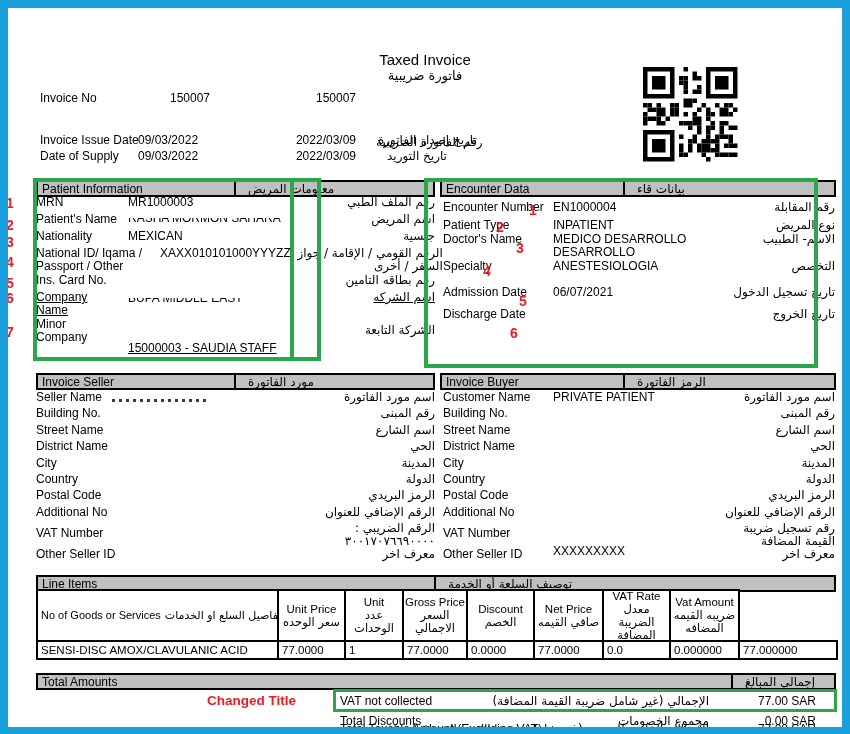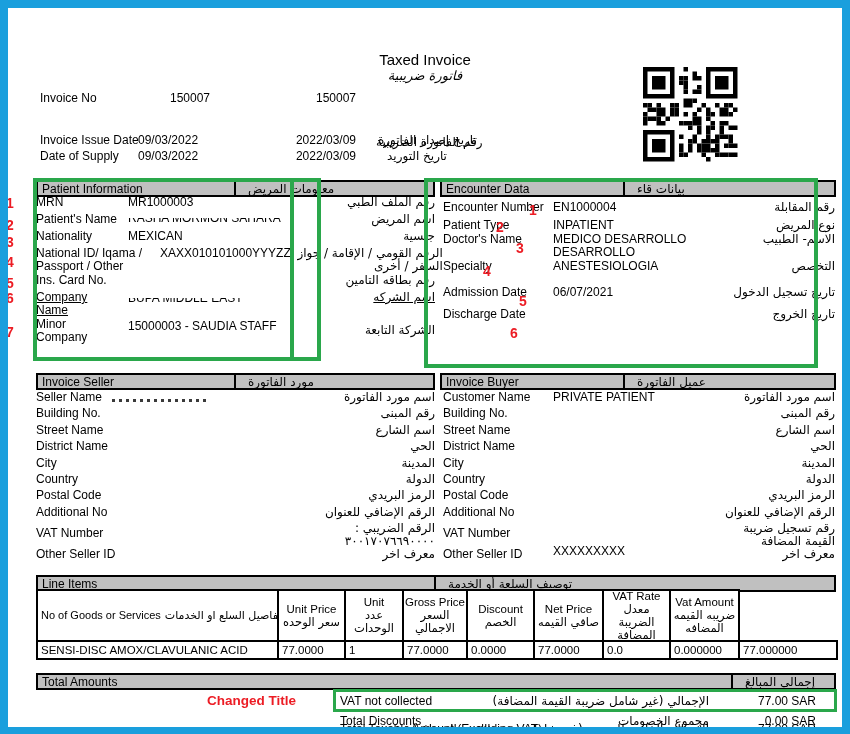--- a/index.html
+++ b/index.html
@@ -51,21 +51,21 @@
   .changed{position:absolute;color:#ec1c24;font-weight:bold;font-size:13.5px;z-index:55;}
   #qr{position:absolute;left:643px;top:67px;width:95px;height:95px;}
 </style>
 </head>
 <body>
 
 <div class="page">
   <div class="frame"></div>
 
   <div class="abs center" style="left:0;right:0;top:51px;font-size:15px;">Taxed Invoice</div>
-  <div class="abs center ar" style="left:0;right:0;top:68px;font-size:13px;font-style:italic;">فاتورة ضريبية</div>
+  <div class="abs center ar" style="left:0;right:0;top:68px;font-size:13px;">فاتورة ضريبية</div>
 
   <div id="qr"><svg xmlns="http://www.w3.org/2000/svg" width="94.5" height="94.5" fill="#000">
         <rect x="40.5" y="0" width="4.5" height="4.5"></rect>
         <rect x="49.5" y="4.5" width="4.5" height="4.5"></rect>
         <rect x="36" y="9" width="4.5" height="4.5"></rect>
         <rect x="40.5" y="9" width="4.5" height="4.5"></rect>
         <rect x="49.5" y="9" width="4.5" height="4.5"></rect>
         <rect x="54" y="9" width="4.5" height="4.5"></rect>
         <rect x="36" y="13.5" width="4.5" height="4.5"></rect>
         <rect x="40.5" y="13.5" width="4.5" height="4.5"></rect>
@@ -235,21 +235,21 @@
       <span class="val"></span>
       <span class="arl ar">رقم بطاقه التامين</span>
     </div>
     <div class="irow" style="height:27px;text-decoration:underline;">
       <span class="lab" style="padding-right:32px;">Company Name</span>
       <span class="val"><span class="clip-top" style="margin-top:7px;"><span>BUPA MIDDLE EAST</span></span></span>
       <span class="arl ar">اسم الشركه</span>
     </div>
     <div class="irow" style="height:27px;">
       <span class="lab" style="padding-right:32px;">Minor Company</span>
-      <span class="val" style="margin-top:2px;">15000003 - SAUDIA STAFF</span>
+      <span class="val" style="margin-top:24px;text-decoration:underline;">15000003 - SAUDIA STAFF</span>
       <span class="arl ar" style="margin-top:6px;">الشركة التابعة</span>
     </div>
   </div>
 
   <div class="bar" style="left:440px;top:180px;">
     <div class="c" style="width:185px;">Encounter Data</div>
     <div class="c r ar" style="width:213px;">بيانات قاء</div>
   </div>
   <div class="info" id="enc">
     <div class="irow" style="height:18px;">
@@ -339,21 +339,21 @@
     <div class="irow" style="height:16.4px;">
         <span class="lab">Other Seller ID</span>
         <span class="val"></span>
         <span class="arl ar">معرف اخر</span>
       </div>
   </div>
   <div class="remnant" style="left:112px;top:399px;width:96px;"></div>
 
   <div class="bar" style="left:440px;top:373px;">
     <div class="c" style="width:185px;">Invoice Buyer</div>
-    <div class="c r ar" style="width:213px;">عميل الفاتورة</div>
+    <div class="c r ar" style="width:213px;">الرمز الفاتورة</div>
   </div>
   <div class="info" id="buyer">
     <div class="irow" style="height:16.4px;">
         <span class="lab">Customer Name</span>
         <span class="val">PRIVATE PATIENT</span>
         <span class="arl ar">اسم مورد الفاتورة</span>
       </div>
     <div class="irow" style="height:16.4px;">
         <span class="lab">Building No.</span>
         <span class="val"></span>

